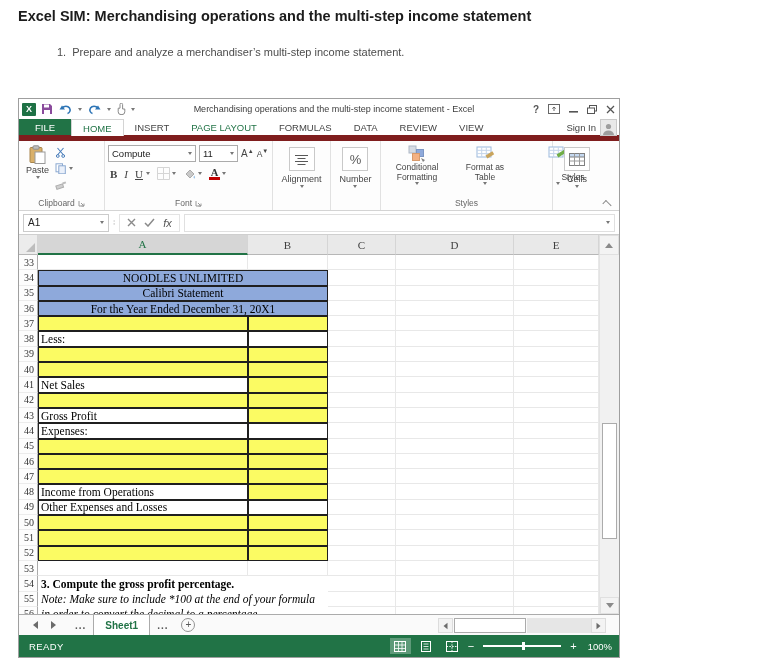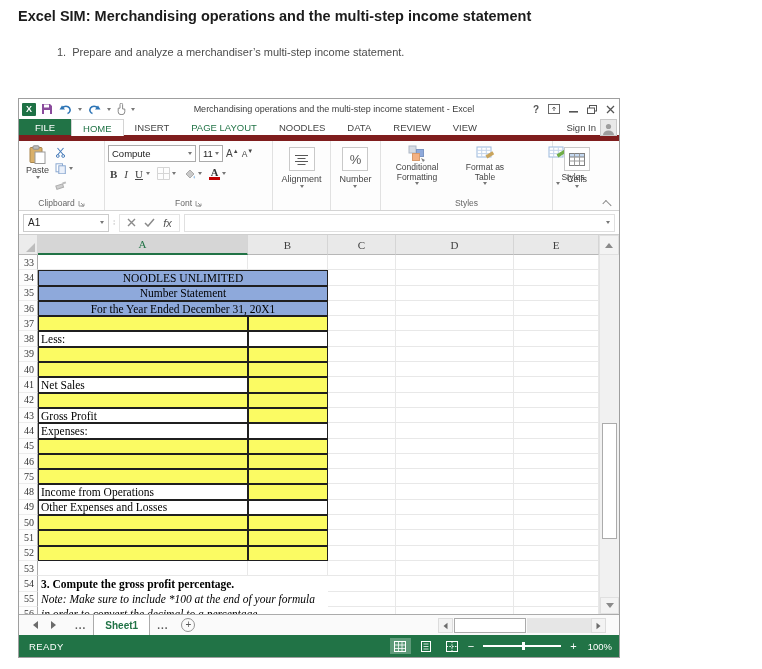--- a/index.html
+++ b/index.html
@@ -164,21 +164,21 @@
         </svg>
     </div>
   </div>
 
   <div class="tabbar">
     <div id="tabs-holder" style="display:flex;align-items:stretch;">
         <div class="tab file">FILE</div>
         <div class="tab active">HOME</div>
         <div class="tab">INSERT</div>
         <div class="tab green">PAGE LAYOUT</div>
-        <div class="tab">NOODLES</div>
+        <div class="tab">FORMULAS</div>
         <div class="tab">DATA</div>
         <div class="tab">REVIEW</div>
         <div class="tab">VIEW</div>
       </div>
     <div class="signin">
       <span>Sign In</span>
       <div class="avatar">
         <svg width="13" height="13">
             <circle cx="6.5" cy="4.5" r="2.6" fill="#9e9e9e"></circle>
             <path d="M1 13 a5.5 4.5 0 0 1 11 0 Z" fill="#9e9e9e"></path>
@@ -232,21 +232,21 @@
       </div>
     </div>
 
     <div class="group" style="width:168px;">
       <div class="g-body" style="flex-direction:column;align-items:stretch;">
         <div class="fontrow1">
           <div class="combo" style="width:88px;">
             <span>Compute</span>
               <span class="mini-dd"></span>
           </div>
-          <div class="combo" style="width:24px;">
+          <div class="combo" style="width:39px;">
             <span>11</span>
               <span class="mini-dd"></span>
           </div>
           <span style="font-size:10px;color:#444;">A<span style="font-size:6px;vertical-align:super;">▲</span></span>
           <span style="font-size:8.5px;color:#444;">A<span style="font-size:6px;vertical-align:super;">▼</span></span>
         </div>
         <div class="fontrow2">
           <span class="fmt-letter b">B</span>
           <span class="fmt-letter i">I</span>
           <span class="fmt-letter u">U</span>
@@ -391,21 +391,21 @@
           <div class="c"></div>
           <div class="c"></div>
           <div class="c"></div>
           <div class="c"></div>
           <div class="rn">34</div>
           <div class="c blk banner">NOODLES UNLIMITED</div>
           <div class="c"></div>
           <div class="c"></div>
           <div class="c"></div>
           <div class="rn">35</div>
-          <div class="c blk banner">Number Statement</div>
+          <div class="c blk banner">Calibri Statement</div>
           <div class="c"></div>
           <div class="c"></div>
           <div class="c"></div>
           <div class="rn">36</div>
           <div class="c blk banner">For the Year Ended December 31, 20X1</div>
           <div class="c"></div>
           <div class="c"></div>
           <div class="c"></div>
           <div class="rn">37</div>
           <div class="c blk yellow"></div>
@@ -460,21 +460,21 @@
           <div class="c blk yellow"></div>
           <div class="c"></div>
           <div class="c"></div>
           <div class="c"></div>
           <div class="rn">46</div>
           <div class="c blk yellow"></div>
           <div class="c blk yellow"></div>
           <div class="c"></div>
           <div class="c"></div>
           <div class="c"></div>
-          <div class="rn">75</div>
+          <div class="rn">47</div>
           <div class="c blk yellow"></div>
           <div class="c blk yellow"></div>
           <div class="c"></div>
           <div class="c"></div>
           <div class="c"></div>
           <div class="rn">48</div>
           <div class="c blk white">Income from Operations</div>
           <div class="c blk yellow"></div>
           <div class="c"></div>
           <div class="c"></div>

